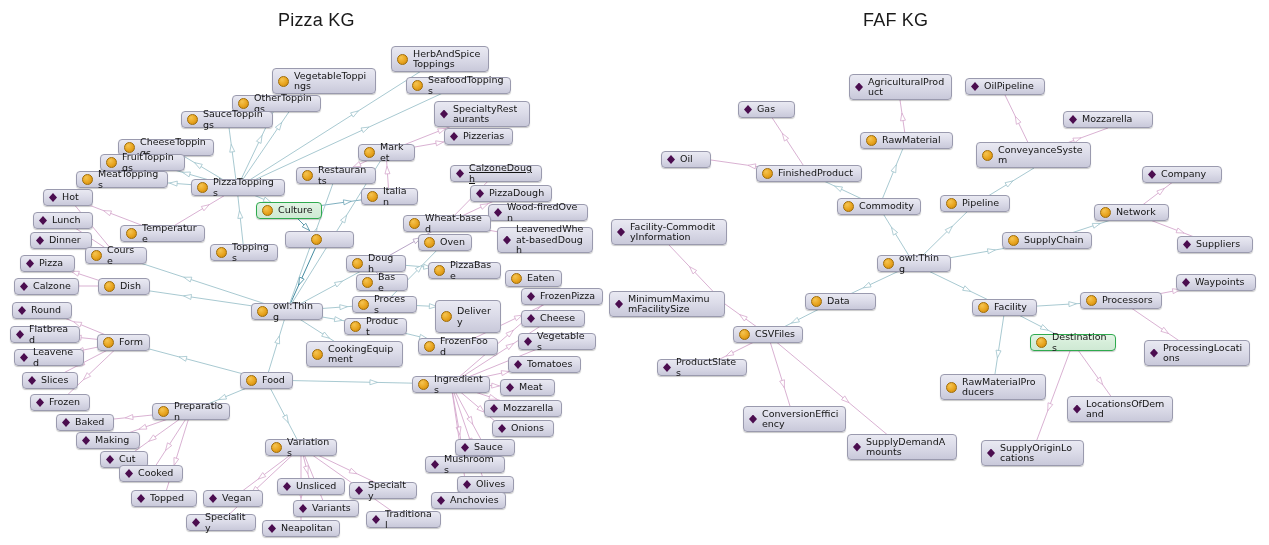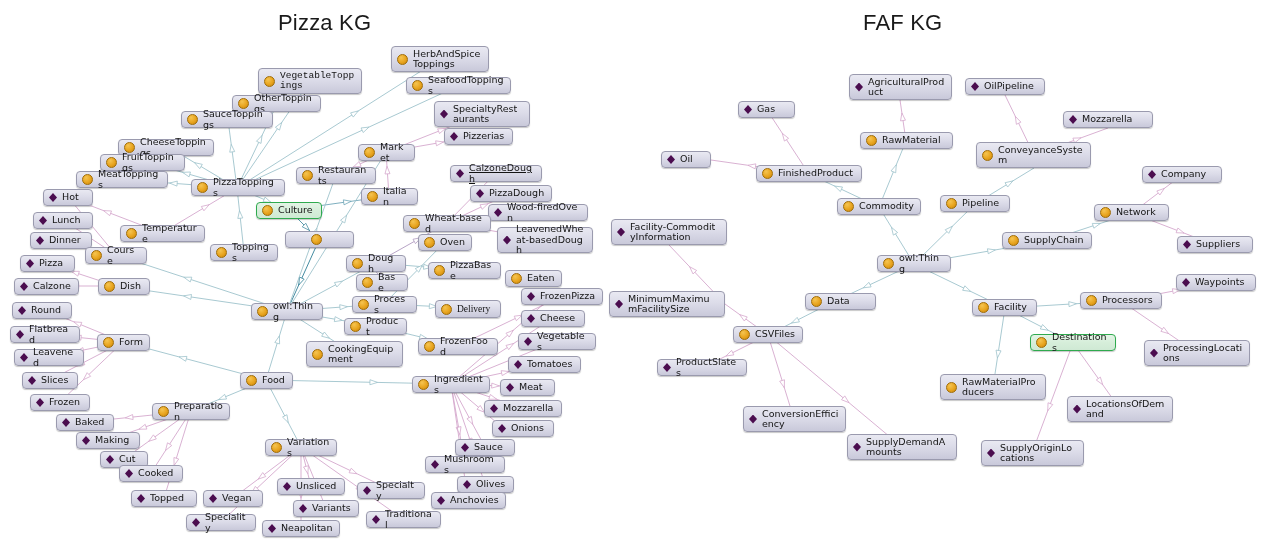--- a/index.html
+++ b/index.html
@@ -17,21 +17,21 @@
   }
   #canvas {
     position: relative;
     width: 1269px;
     height: 545px;
     background: #ffffff;
   }
   .kg-title {
     position: absolute;
     font-family: "Liberation Sans", sans-serif;
-    font-size: 22px;
+    font-size: 18px;
     color: #1a1a1a;
     font-weight: 400;
     white-space: nowrap;
     letter-spacing: 0.2px;
   }
   svg.edges {
     position: absolute;
     left: 0;
     top: 0;
     width: 1269px;
@@ -298,21 +298,21 @@
       <line x1="1073" y1="343" x2="1032" y2="453" stroke="#d5a8cd" stroke-width="0.9"></line>
       <polygon points="1047.7531261017211,410.73551533684576 1048.0398803566225,402.7692038469659 1052.7504729602147,404.5249701810321" fill="#ffffff" stroke="#d5a8cd" stroke-width="0.8"></polygon>
       <line x1="1073" y1="343" x2="1120" y2="409" stroke="#d5a8cd" stroke-width="0.9"></line>
       <polygon points="1102.6962944906952,384.70117949757207 1096.260697593911,379.9971982753951 1100.3556588524639,377.08108950036495" fill="#ffffff" stroke="#d5a8cd" stroke-width="0.8"></polygon>
     </svg>
 <div class="kg-title" style="left: 278px; top: 10px;">Pizza KG</div>
     <div class="node" style="left: 391px; top: 46px; width: 98px; height: 26px;">
       <span class="ico class-icon"></span>
       <span class="lbl">HerbAndSpiceToppings</span>
     </div>
-    <div class="node" style="left: 258px; top: 68px; width: 104px; height: 26px; font-family: Liberation Mono, monospace;">
+    <div class="node" style="left: 272px; top: 68px; width: 104px; height: 26px;">
       <span class="ico class-icon"></span>
       <span class="lbl">VegetableToppings</span>
     </div>
     <div class="node" style="left: 406px; top: 77px; width: 105px; height: 17px;">
       <span class="ico class-icon"></span>
       <span class="lbl">SeafoodToppings</span>
     </div>
     <div class="node" style="left: 232px; top: 95px; width: 89px; height: 17px;">
       <span class="ico class-icon"></span>
       <span class="lbl">OtherToppings</span>
@@ -446,21 +446,21 @@
       <span class="lbl">FrozenPizza</span>
     </div>
     <div class="node" style="left: 352px; top: 296px; width: 65px; height: 17px;">
       <span class="ico class-icon"></span>
       <span class="lbl">Process</span>
     </div>
     <div class="node" style="left: 251px; top: 303px; width: 72px; height: 17px;">
       <span class="ico class-icon"></span>
       <span class="lbl">owl:Thing</span>
     </div>
-    <div class="node" style="left: 435px; top: 300px; width: 66px; height: 18px; font-family: Liberation Serif, serif;">
+    <div class="node" style="left: 435px; top: 300px; width: 66px; height: 33px;">
       <span class="ico class-icon"></span>
       <span class="lbl">Delivery</span>
     </div>
     <div class="node" style="left: 521px; top: 310px; width: 64px; height: 17px;">
       <span class="ico individual-icon"></span>
       <span class="lbl">Cheese</span>
     </div>
     <div class="node" style="left: 12px; top: 302px; width: 60px; height: 17px;">
       <span class="ico individual-icon"></span>
       <span class="lbl">Round</span>
@@ -566,21 +566,21 @@
       <span class="lbl">Topped</span>
     </div>
     <div class="node" style="left: 203px; top: 490px; width: 60px; height: 17px;">
       <span class="ico individual-icon"></span>
       <span class="lbl">Vegan</span>
     </div>
     <div class="node" style="left: 277px; top: 478px; width: 68px; height: 17px;">
       <span class="ico individual-icon"></span>
       <span class="lbl">Unsliced</span>
     </div>
-    <div class="node" style="left: 357px; top: 482px; width: 68px; height: 17px;">
+    <div class="node" style="left: 349px; top: 482px; width: 68px; height: 17px;">
       <span class="ico individual-icon"></span>
       <span class="lbl">Specialty</span>
     </div>
     <div class="node" style="left: 431px; top: 492px; width: 75px; height: 17px;">
       <span class="ico individual-icon"></span>
       <span class="lbl">Anchovies</span>
     </div>
     <div class="node" style="left: 186px; top: 514px; width: 70px; height: 17px;">
       <span class="ico individual-icon"></span>
       <span class="lbl">Speciality</span>

